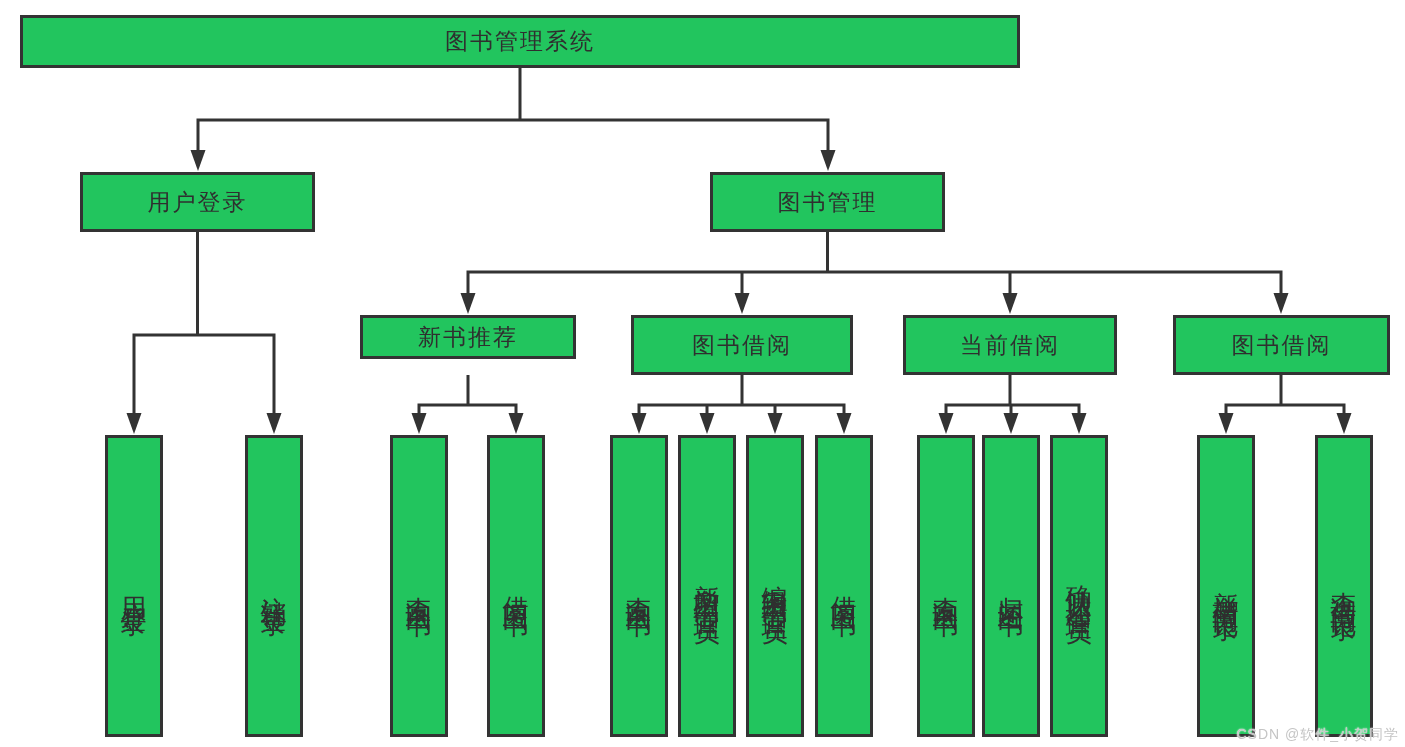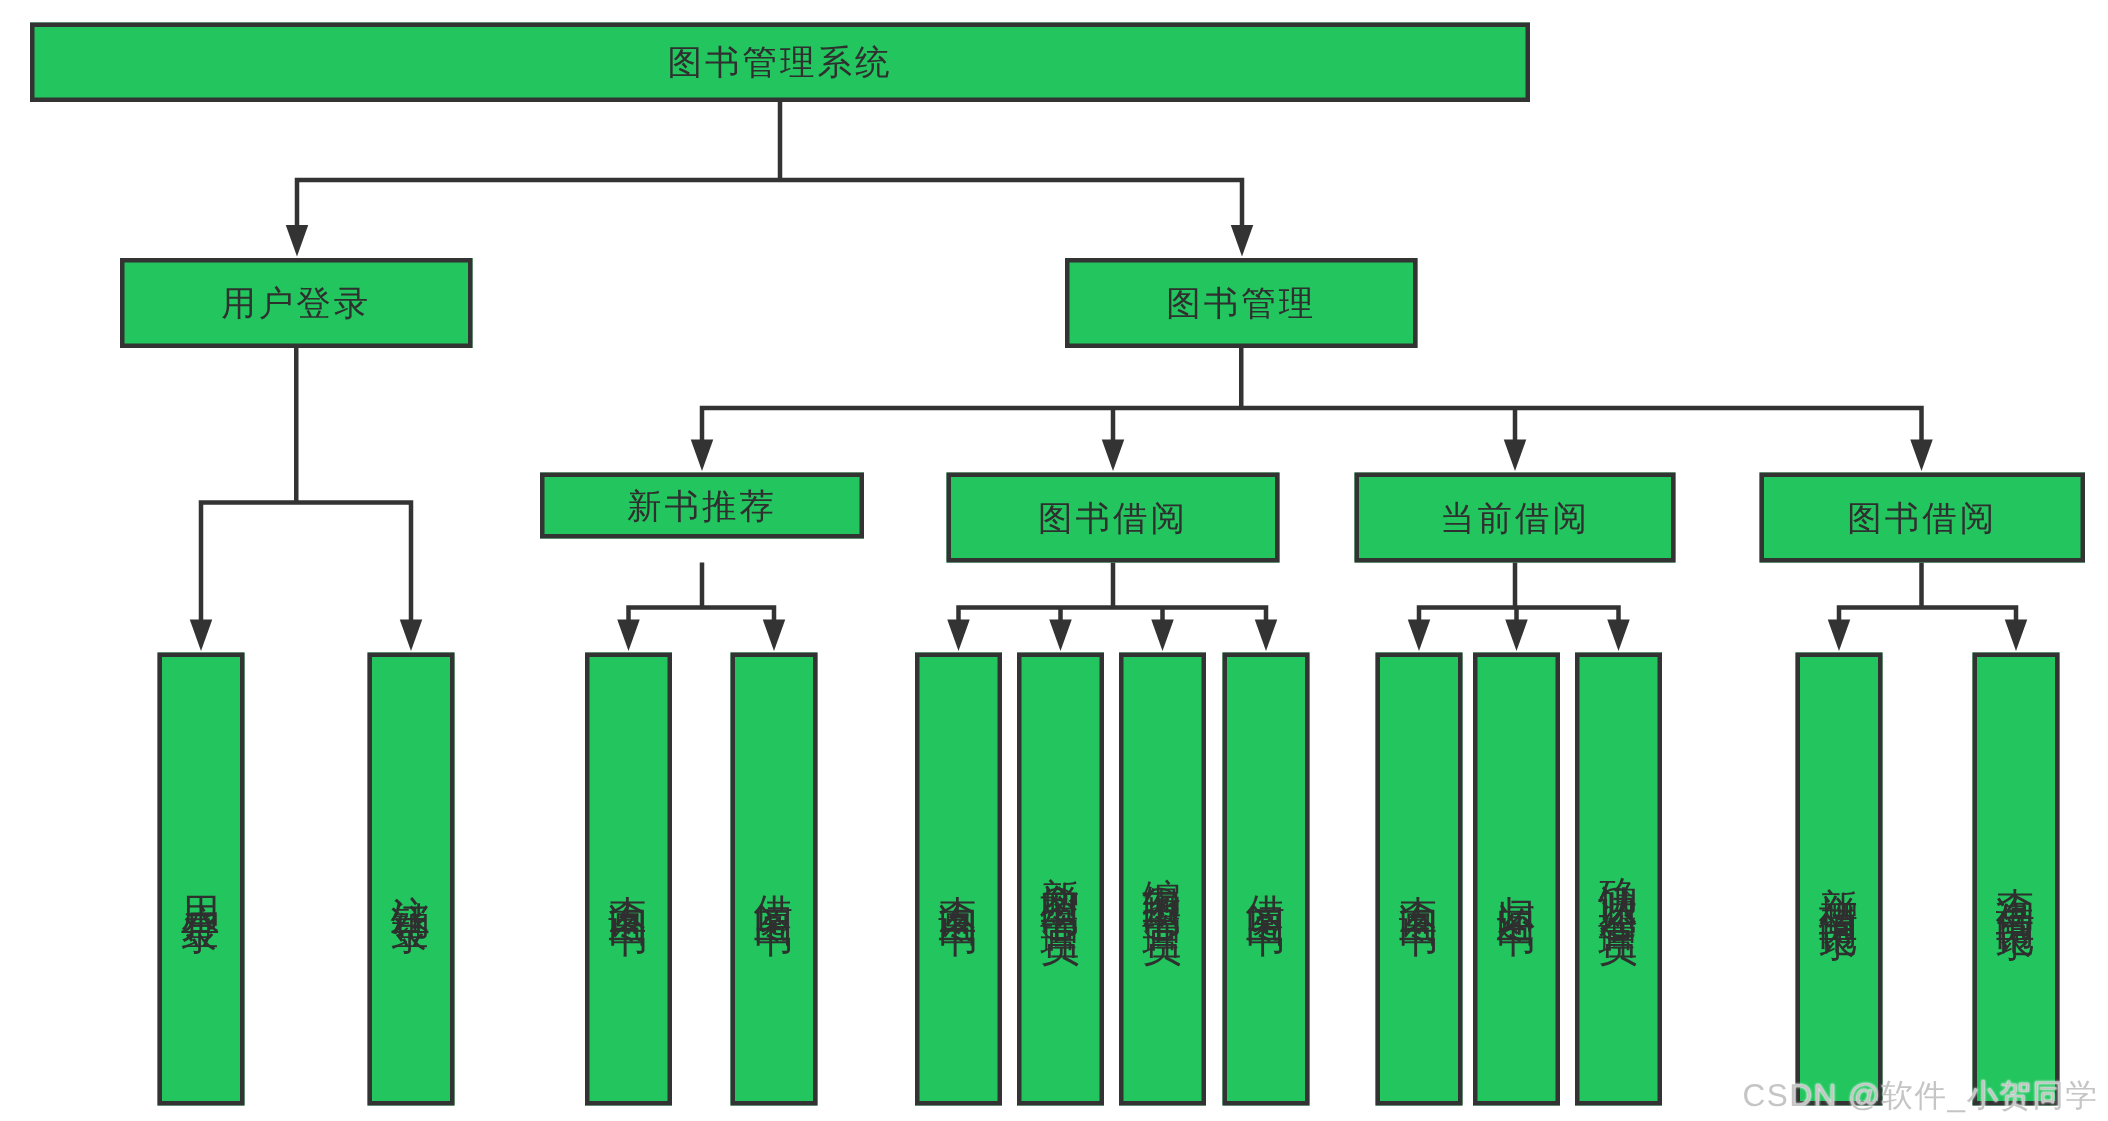--- a/index.html
+++ b/index.html
@@ -69,21 +69,21 @@
   #l-current-1 { left: 917px; }
   #l-current-2 { left: 982px; }
   #l-current-3 { left: 1050px; }
   #l-records-1 { left: 1197px; }
   #l-records-2 { left: 1315px; }
   .watermark {
     position: absolute;
     right: 6px;
     bottom: 3px;
     z-index: 3;
-    font-size: 21px;
+    font-size: 14px;
     color: #c5c5c5;
     letter-spacing: 1px;
     text-shadow: 0 0 2px #ffffff, 0 0 1px #ffffff;
     white-space: nowrap;
   }
 </style>
 </head>
 <body>
 
 <div class="stage">

